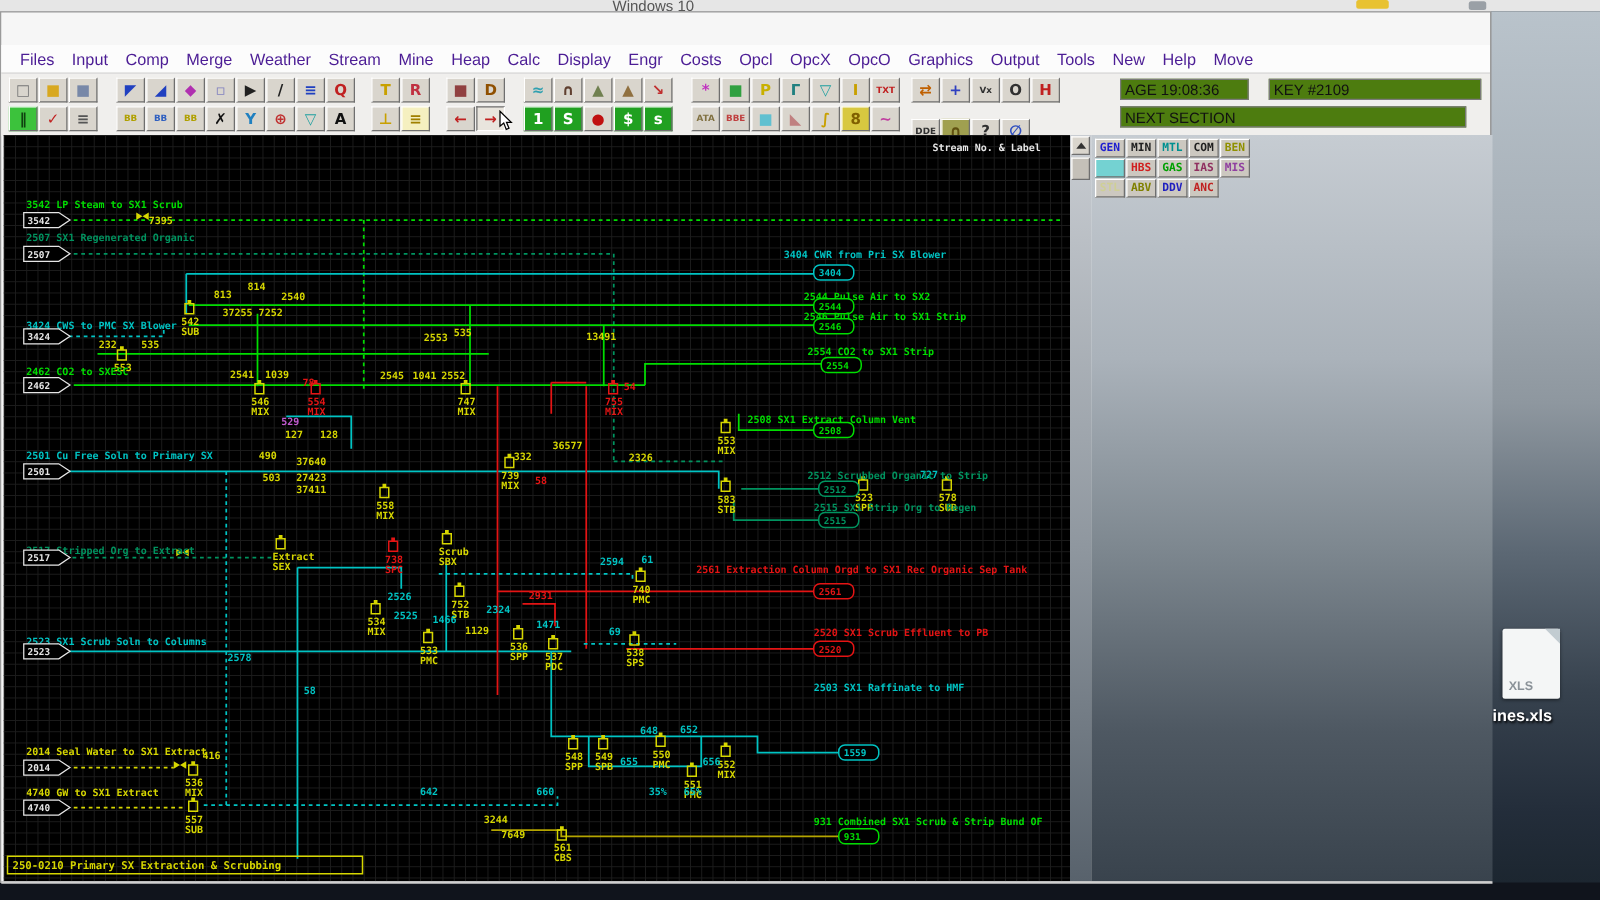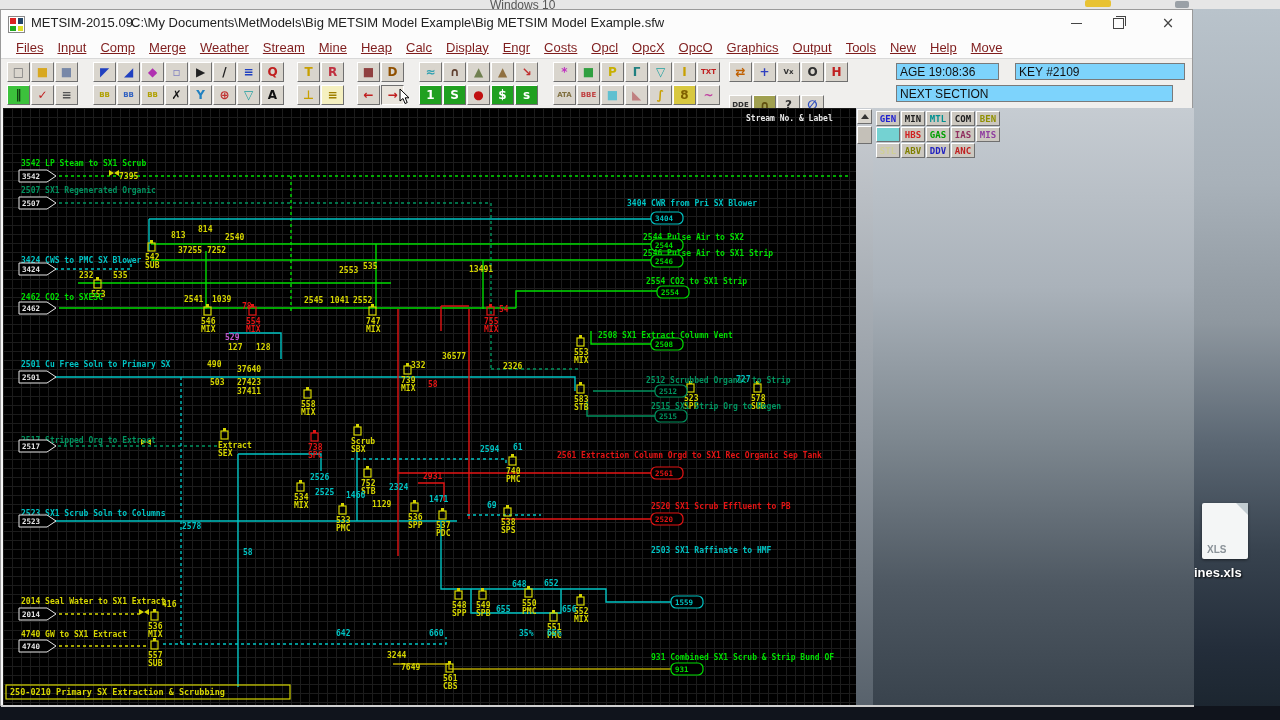--- a/index.html
+++ b/index.html
@@ -28,31 +28,31 @@
   #appicon .q4{right:1px;bottom:1px;width:5px;height:5px;background:#dd2;}
   #title{position:absolute;left:30px;top:5px;font:13px "Liberation Sans",sans-serif;color:#222;}
   #path{position:absolute;left:130px;top:5px;font:13px "Liberation Sans",sans-serif;color:#222;}
   .winctl{position:absolute;top:0;width:34px;height:26px;display:flex;align-items:center;justify-content:center;color:#444;}
   #btnmin{left:1058px;} #btnmin b{display:block;width:11px;height:0;border-bottom:1px solid #444;}
   #btnmax{left:1100px;} #btnmax b{display:block;width:9px;height:9px;border:1px solid #444;position:relative;background:#fcfcfc;}
   #btnmax b:after{content:"";position:absolute;left:2px;top:-3px;width:9px;height:9px;border:1px solid #444;border-left:none;border-bottom:none;}
   #btnclose{left:1150px;font:15px "DejaVu Sans",sans-serif;}
   
   #menubar{position:absolute;left:0;top:26px;width:100%;height:22px;background:#fcfcfc;display:flex;align-items:center;padding-left:8px;box-sizing:border-box;}
-  .menuitem{font:13px "Liberation Sans",sans-serif;color:#7f1d1d;padding:2px 7px;text-decoration:underline;}
+  .menuitem{font:13px "Liberation Sans",sans-serif;color:#4c1d95;padding:2px 7px;}
   
   #toolbar{position:absolute;left:0;top:48px;width:100%;height:50px;background:#f0efed;border-top:1px solid #d8d8d8;}
   .tbrow{position:absolute;left:6px;height:22px;display:flex;align-items:center;}
   #tbrow1{top:2px;} #tbrow2{top:25px;}
   .tgroup{display:flex;}
   .tbtn{width:23px;height:20px;margin-right:1px;background:#d9d5cd;border:1px solid;border-color:#ffffff #6f6f6f #6f6f6f #ffffff;
         display:flex;align-items:center;justify-content:center;font:bold 12px "DejaVu Sans",sans-serif;box-sizing:border-box;cursor:default;}
   .tbtn.small{font-size:7px;letter-spacing:0;}
   .tbtn.pressed{border-color:#6f6f6f #ffffff #ffffff #6f6f6f;background:#e9e5dd;}
-  .tfield{position:absolute;height:17px;background:#7dd3fc;border:1px solid #7a7a7a;font:12px "Liberation Sans",sans-serif;color:#111;
+  .tfield{position:absolute;height:17px;background:#4d7c0f;border:1px solid #7a7a7a;font:12px "Liberation Sans",sans-serif;color:#111;
           padding:1px 3px 12px 3px;box-sizing:border-box;white-space:nowrap;overflow:hidden;}
   #f_age{left:895px;top:4px;width:103px;}
   #f_key{left:1002px;top:4px;width:170px;margin-left:12px;}
   #f_next{left:895px;top:26px;width:277px;}
   
   #cursor{position:absolute;left:399px;top:88px;width:14px;height:18px;z-index:60;}
   
   #canvas{position:absolute;left:2px;top:98px;width:853px;height:597px;background:#000;
     background-image:linear-gradient(#1c1c1c 1px,transparent 1px),linear-gradient(90deg,#1c1c1c 1px,transparent 1px);
     background-size:9px 9px;}
@@ -81,37 +81,20 @@
 
 <div id="desktop">
   <div id="xlsicon">
     <span class="fold"></span>
     <span class="ext">XLS</span>
   </div>
   <div id="xlslabel">rbines.xls</div>
 </div>
 
 <div id="win">
-  <div id="titlebar">
-    <div id="appicon">
-        <i class="q1"></i>
-        <i class="q2"></i>
-        <i class="q3"></i>
-        <i class="q4"></i>
-      </div>
-    <span id="title">METSIM-2015.09</span>
-    <span id="path">C:\My Documents\MetModels\Big METSIM Model Example\Big METSIM Model Example.sfw</span>
-    <div class="winctl" id="btnmin">
-        <b></b>
-      </div>
-    <div class="winctl" id="btnmax">
-        <b></b>
-      </div>
-    <div class="winctl" id="btnclose">×</div>
-  </div>
   <div id="menubar">
       <span class="menuitem">Files</span>
       <span class="menuitem">Input</span>
       <span class="menuitem">Comp</span>
       <span class="menuitem">Merge</span>
       <span class="menuitem">Weather</span>
       <span class="menuitem">Stream</span>
       <span class="menuitem">Mine</span>
       <span class="menuitem">Heap</span>
       <span class="menuitem">Calc</span>

